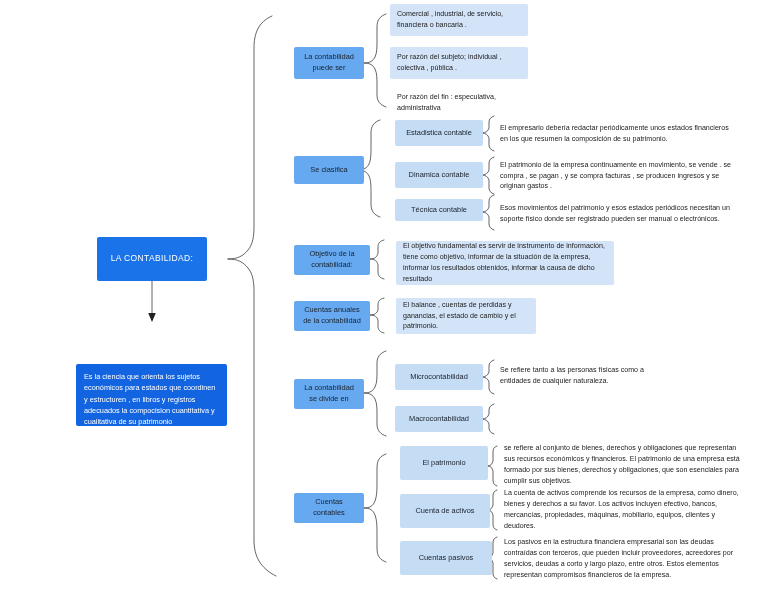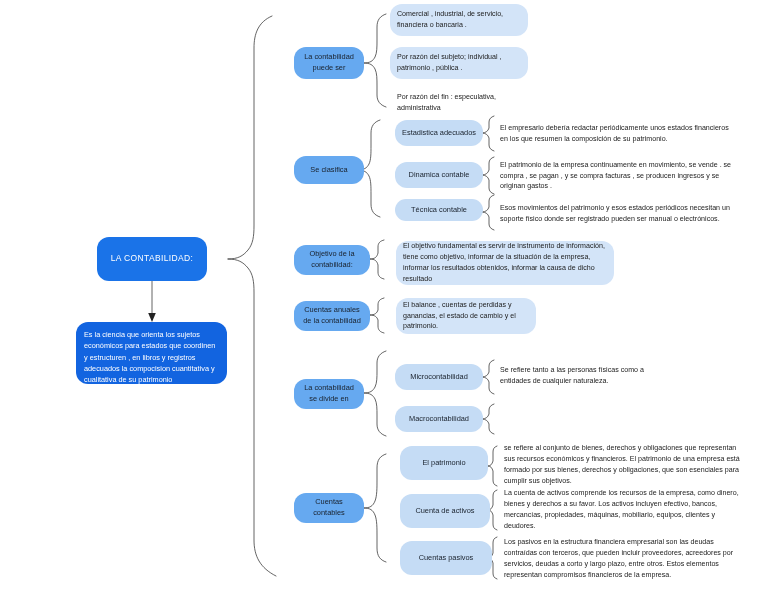--- a/index.html
+++ b/index.html
@@ -27,21 +27,21 @@
     height: 594px;
     pointer-events: none;
   }
   .node {
     position: absolute;
     box-sizing: border-box;
     display: flex;
     align-items: center;
     justify-content: center;
     text-align: center;
-    border-radius: 12px;
+    border-radius: 2px;
     line-height: 1.32;
     padding: 3px 5px;
     white-space: pre-line;
   }
   
   .n-root {
     background: #1a73e8;
     color: #ffffff;
     font-size: 8.5px;
     letter-spacing: 0.35px;
@@ -49,20 +49,21 @@
   
   .n-def {
     background: #1264e0;
     color: #ffffff;
     font-size: 7.3px;
     text-align: left;
     justify-content: flex-start;
     align-items: flex-start;
     padding: 7px 8px;
     line-height: 1.55;
+    margin-top: 42px;
   }
   
   .n-l2 {
     background: #66a9f0;
     color: #18202b;
     font-size: 7.4px;
     line-height: 1.45;
   }
   
   .n-l3 {
@@ -181,31 +182,31 @@
   </div>
 
   <div class="node n-l2" style="left:294px; top:47px; width:70px; height:32px;">
     <span>La contabilidad
 puede ser</span>
   </div>
   <div class="node n-leaf" style="left:390px; top:4px; width:138px; height:32px;">
     <span>Comercial , industrial, de servicio, financiera o bancaria .</span>
   </div>
   <div class="node n-leaf" style="left:390px; top:47px; width:138px; height:32px;">
-    <span>Por razón del subjeto; individual , patrimonio , pública .</span>
+    <span>Por razón del subjeto; individual , colectiva , pública .</span>
   </div>
   <div class="node n-leaf" style="left:390px; top:88px; width:138px; height:30px; background:transparent;">
     <span>Por razón del fin : especulativa, administrativa</span>
   </div>
 
   <div class="node n-l2" style="left:294px; top:156px; width:70px; height:28px;">
     <span>Se clasifica</span>
   </div>
   <div class="node n-l3" style="left:395px; top:120px; width:88px; height:26px;">
-    <span>Estadistica adecuados</span>
+    <span>Estadistica contable</span>
   </div>
   <div class="node n-text" style="left:496px; top:116px; width:244px; height:36px;">
     <span>El empresario debería redactar periódicamente unos estados financieros en los que resumen la composición de su patrimonio.</span>
   </div>
   <div class="node n-l3" style="left:395px; top:162px; width:88px; height:26px;">
     <span>Dinamica contable</span>
   </div>
   <div class="node n-text" style="left:496px; top:156px; width:254px; height:40px;">
     <span>El patrimonio de la empresa continuamente en movimiento, se vende . se compra , se pagan , y se compra facturas , se producen ingresos  y se originan gastos .</span>
   </div>

